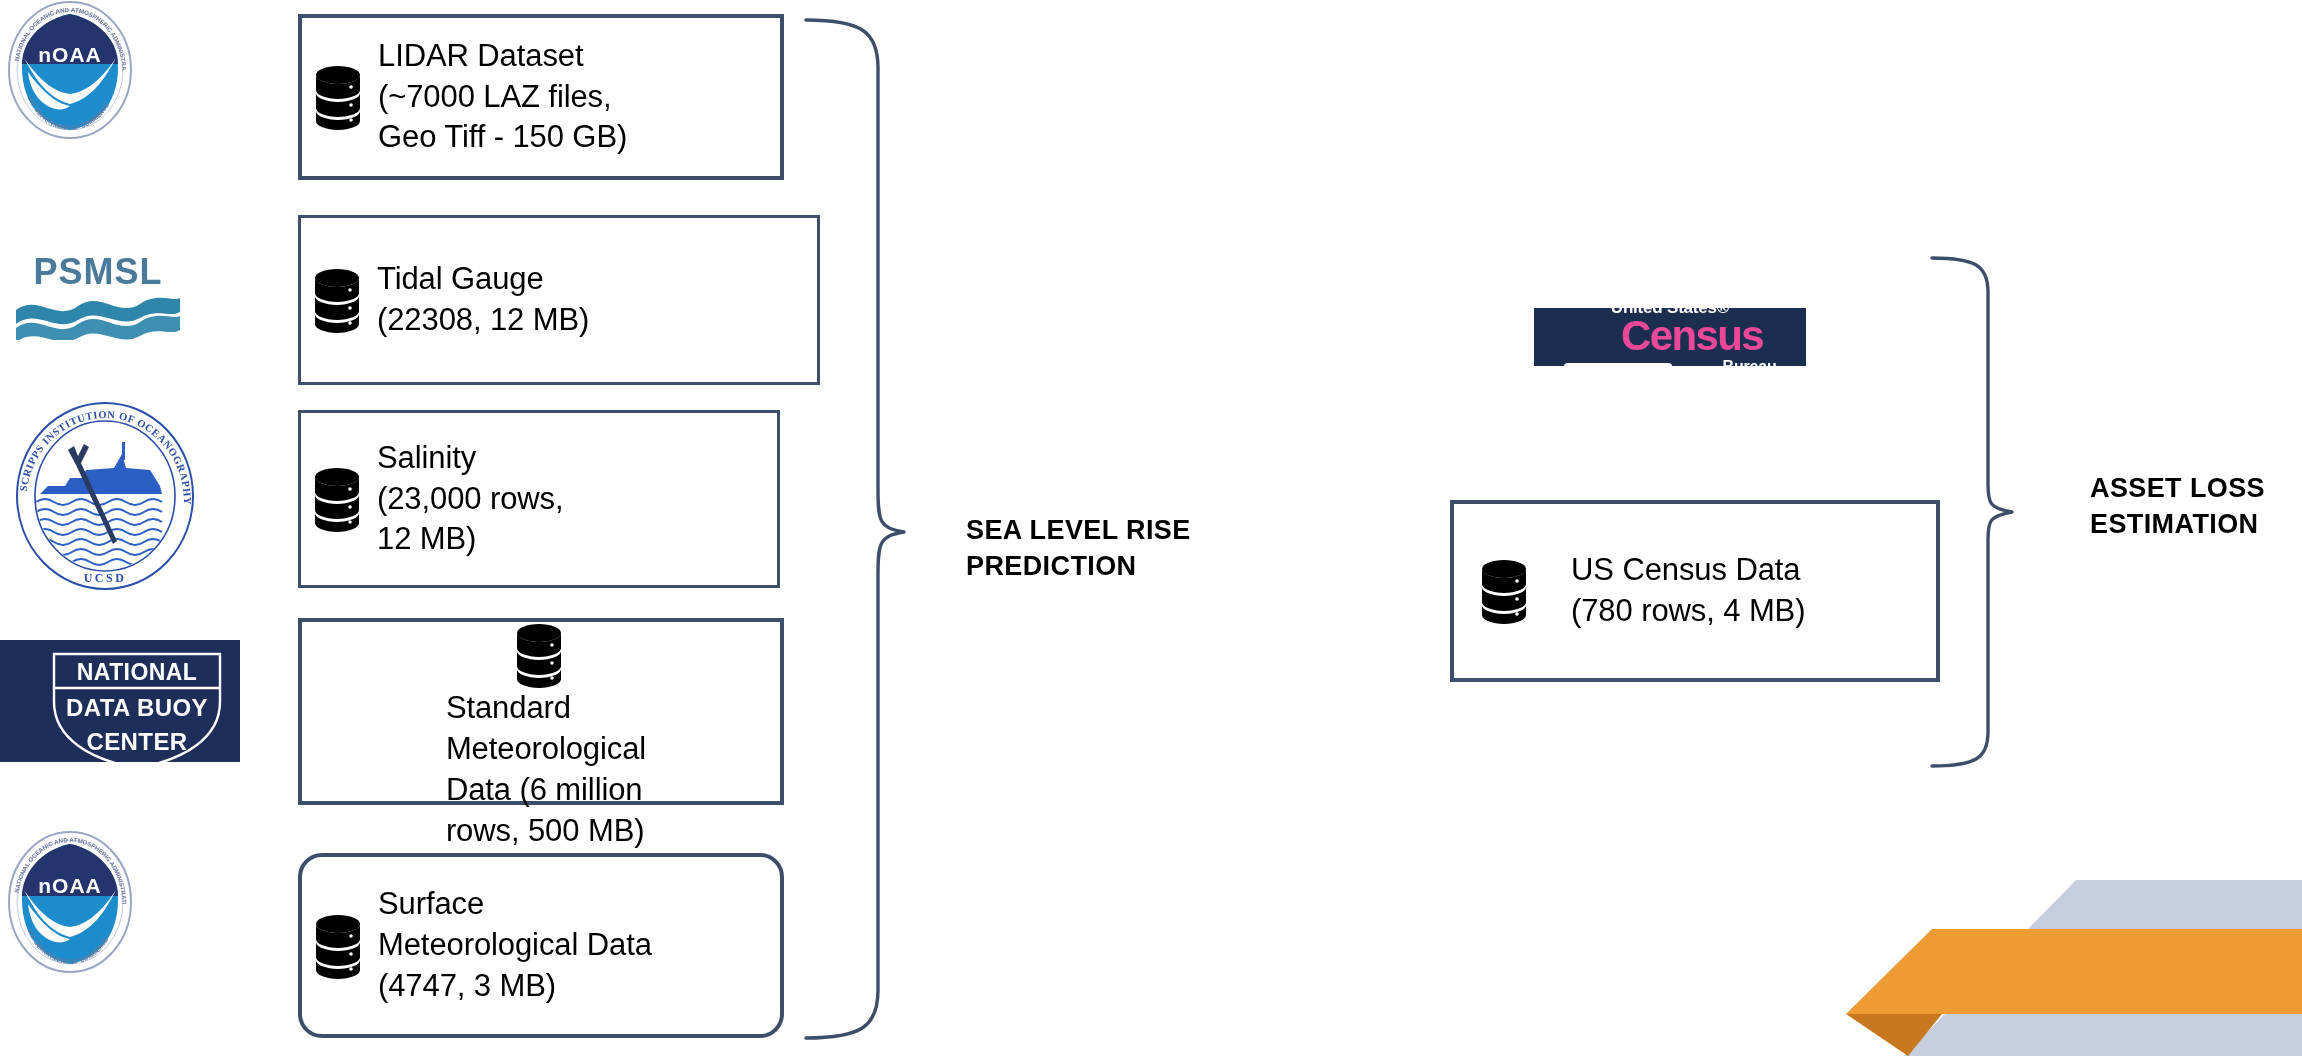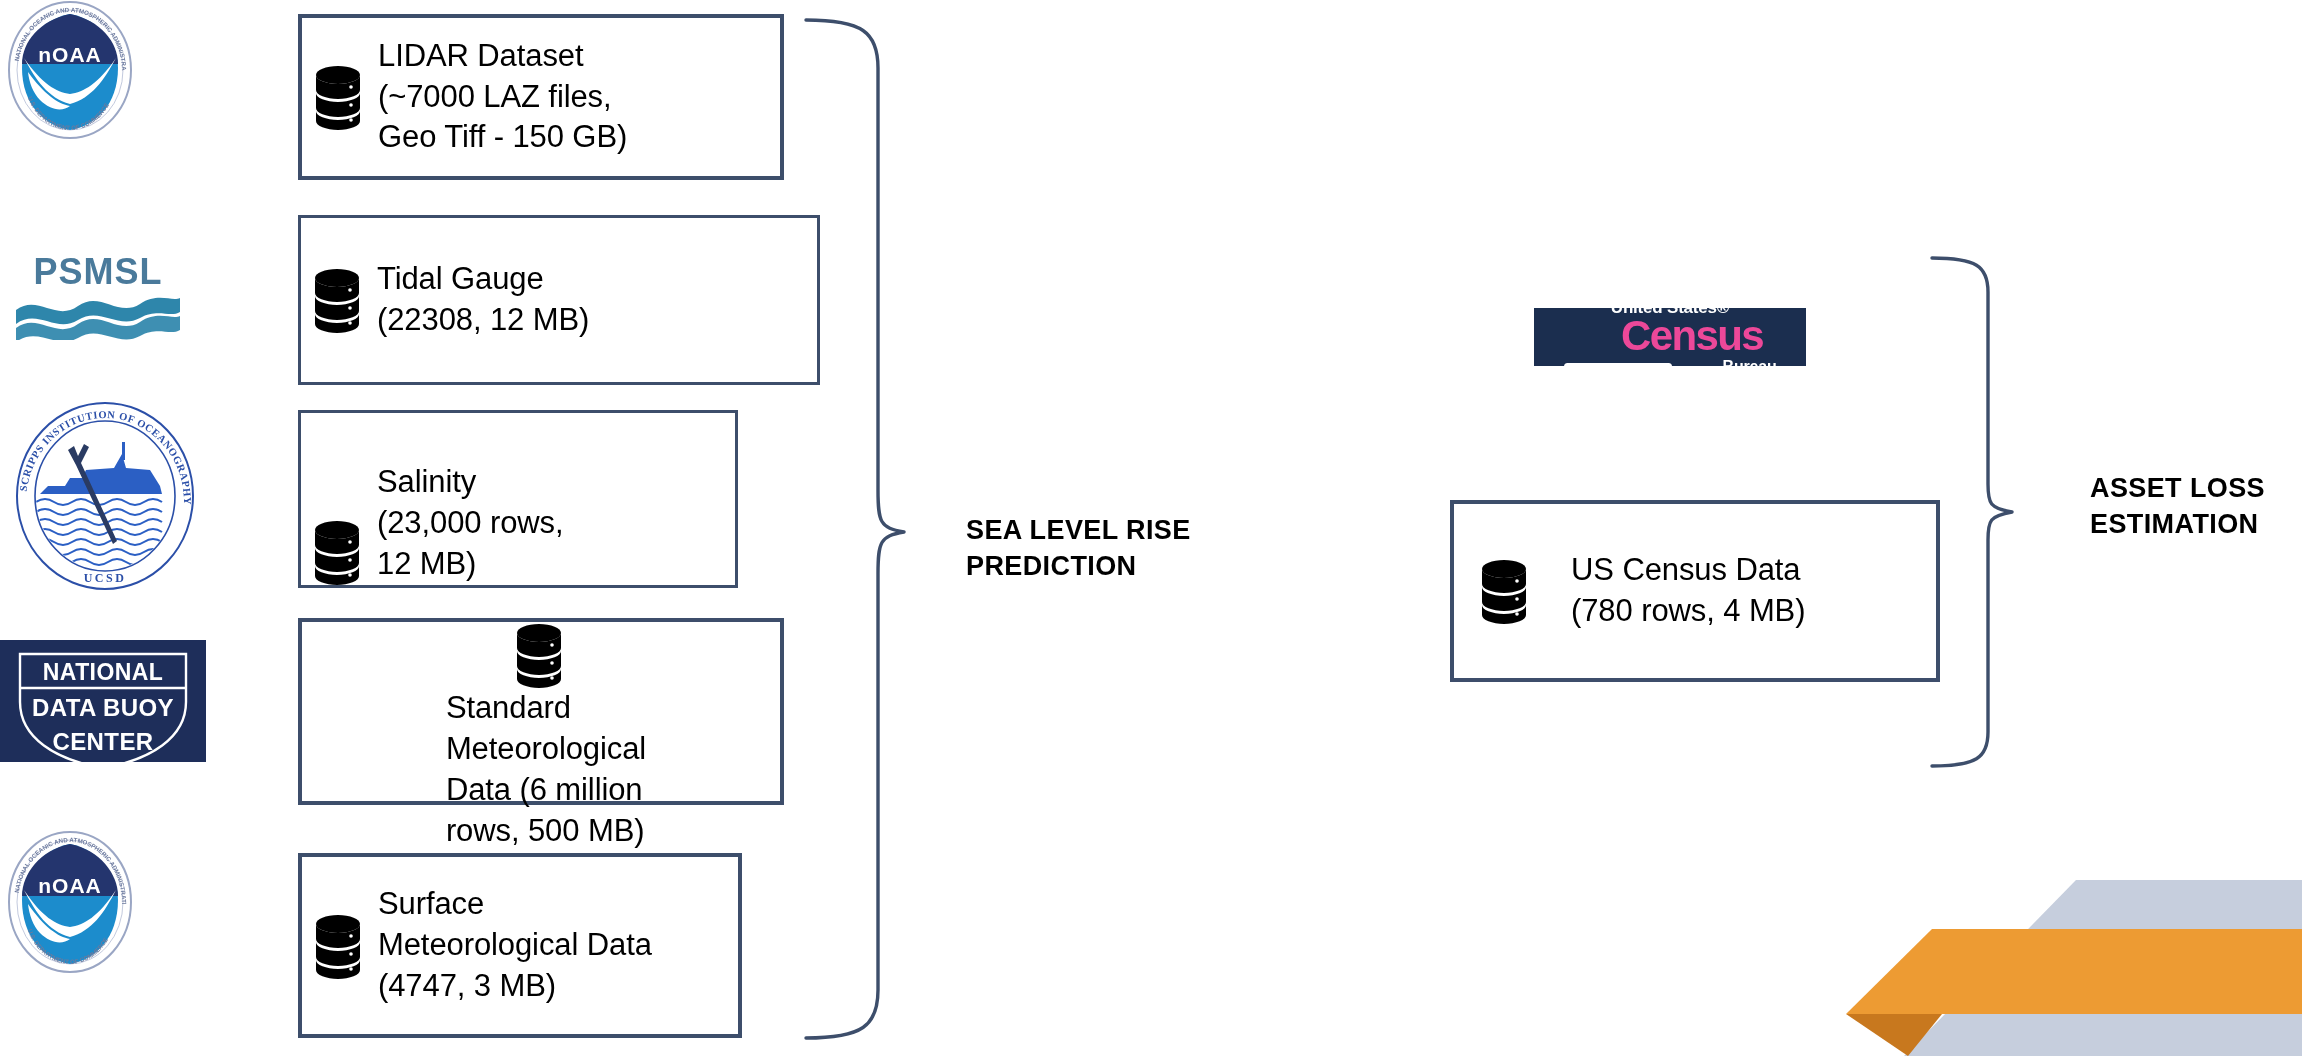--- a/index.html
+++ b/index.html
@@ -61,20 +61,21 @@
     white-space: pre-line;
   }
 
   
   .logo { position: absolute; }
 
   .ndbc-box {
     position: absolute;
     background: #1E2E5A;
     box-sizing: border-box;
+    padding-left: 34px;
   }
 
   .census-box {
     position: absolute;
     background: #1B2E4F;
     box-sizing: border-box;
     display: flex;
     flex-direction: column;
     align-items: center;
     justify-content: center;
@@ -231,21 +232,21 @@
         <path d="M4 47 v10 a22 9 0 0 0 44 0 v-10 a22 9 0 0 1 -44 0 z" fill="#000"></path>
         <circle cx="39" cy="23" r="1.8" fill="#fff"></circle>
         <circle cx="39" cy="41" r="1.8" fill="#fff"></circle>
         <circle cx="39" cy="56" r="1.8" fill="#fff"></circle>
       </svg>
     </span>
     <span class="ds-label"> Tidal Gauge
 (22308, 12 MB)</span>
   </div>
 
-  <div class="ds-box thin" id="ds-salinity" style="left:298px; top:410px; width:440px; height:178px;align-items:flex-end;">
+  <div class="ds-box thin" id="ds-salinity" style="left:298px; top:410px; width:482px; height:178px;">
     <span class="db-icon">
       <svg viewBox="0 0 52 66" width="52" height="66">
         <ellipse cx="26" cy="11" rx="22" ry="9" fill="#000"></ellipse>
         <path d="M4 11 v15 a22 9 0 0 0 44 0 v-15 a22 9 0 0 1 -44 0 z" fill="#000"></path>
         <path d="M4 29 v15 a22 9 0 0 0 44 0 v-15 a22 9 0 0 1 -44 0 z" fill="#000"></path>
         <path d="M4 47 v10 a22 9 0 0 0 44 0 v-10 a22 9 0 0 1 -44 0 z" fill="#000"></path>
         <circle cx="39" cy="23" r="1.8" fill="#fff"></circle>
         <circle cx="39" cy="41" r="1.8" fill="#fff"></circle>
         <circle cx="39" cy="56" r="1.8" fill="#fff"></circle>
       </svg>
@@ -266,21 +267,21 @@
         <circle cx="39" cy="41" r="1.8" fill="#fff"></circle>
         <circle cx="39" cy="56" r="1.8" fill="#fff"></circle>
       </svg>
     </span>
     <span class="ds-label">Standard
 Meteorological
 Data (6 million
 rows,  500 MB)</span>
   </div>
 
-  <div class="ds-box" id="ds-surfmet" style="left:298px; top:853px; width:444px; height:185px;">
+  <div class="ds-box" id="ds-surfmet" style="left:298px; top:853px; width:486px; height:185px;border-radius:24px;">
     <span class="db-icon">
       <svg viewBox="0 0 52 66" width="52" height="66">
         <ellipse cx="26" cy="11" rx="22" ry="9" fill="#000"></ellipse>
         <path d="M4 11 v15 a22 9 0 0 0 44 0 v-15 a22 9 0 0 1 -44 0 z" fill="#000"></path>
         <path d="M4 29 v15 a22 9 0 0 0 44 0 v-15 a22 9 0 0 1 -44 0 z" fill="#000"></path>
         <path d="M4 47 v10 a22 9 0 0 0 44 0 v-10 a22 9 0 0 1 -44 0 z" fill="#000"></path>
         <circle cx="39" cy="23" r="1.8" fill="#fff"></circle>
         <circle cx="39" cy="41" r="1.8" fill="#fff"></circle>
         <circle cx="39" cy="56" r="1.8" fill="#fff"></circle>
       </svg>

